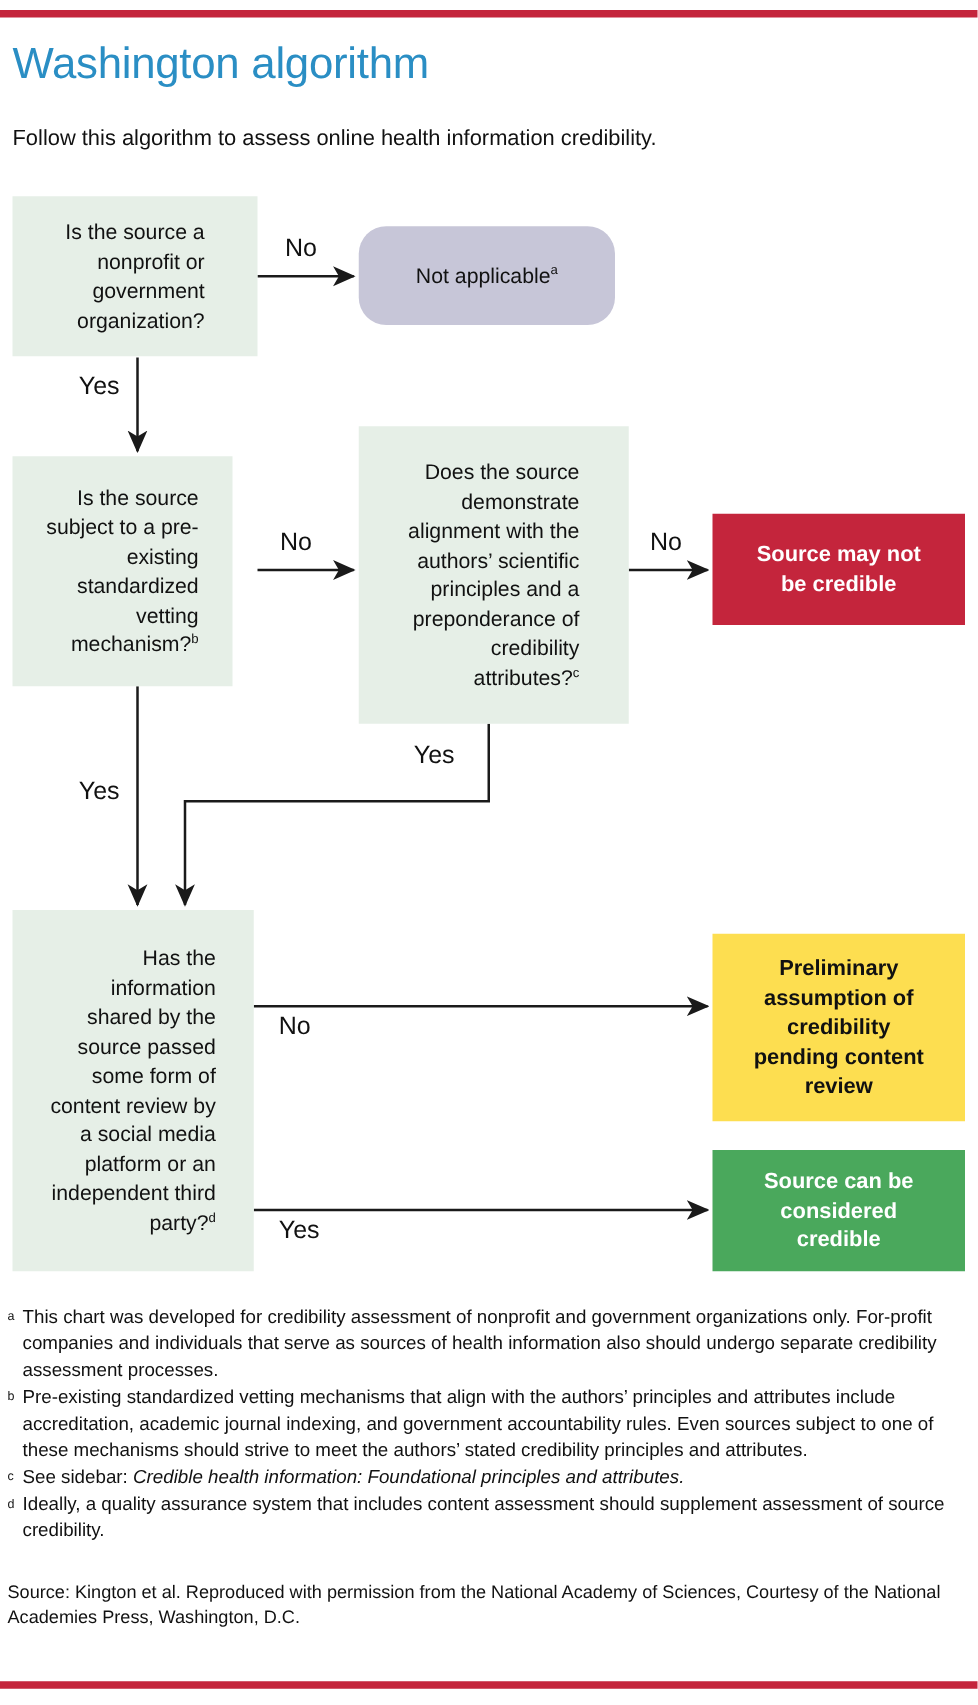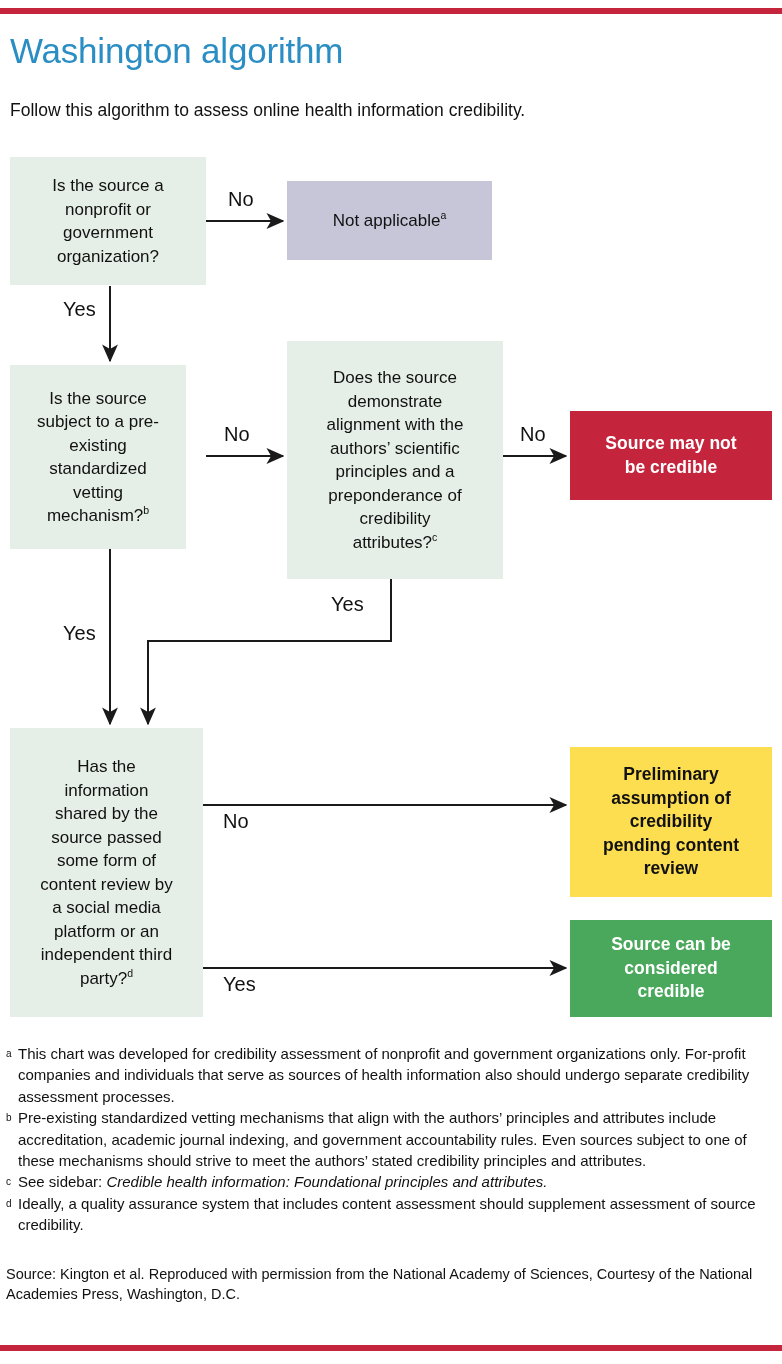--- a/index.html
+++ b/index.html
@@ -30,21 +30,21 @@
   
   .flow{position:absolute;left:0;top:0;width:782px;height:1364px;}
   .flow svg{position:absolute;left:0;top:0;}
 
   .box{
     position:absolute;box-sizing:border-box;
     display:flex;align-items:center;justify-content:center;
     text-align:center;padding:4px 8px;
   }
   .box .txt{display:block;}
-  .q{background:#e6efe7;color:#111;font-size:17px;line-height:23.5px;}
+  .q{background:#e6efe7;color:#111;font-size:17px;line-height:23.5px;text-align:right;}
   .na{background:#c7c6d8;color:#111;font-size:17px;line-height:23.5px;}
   .red{background:#c4253c;color:#ffffff;font-size:17.5px;line-height:23.5px;font-weight:700;}
   .yellow{background:#fdde50;color:#111;font-size:17.5px;line-height:23.5px;font-weight:700;margin-top:20px;}
   .green{background:#4aa85c;color:#ffffff;font-size:17.5px;line-height:23.5px;font-weight:700;}
 
   sup{font-size:0.62em;vertical-align:super;line-height:0;}
 
   .edge-label{
     position:absolute;font-size:20px;line-height:19px;color:#111;white-space:nowrap;
   }
@@ -98,21 +98,21 @@
 
   <div class="box q" style="left:10px;top:157px;width:196px;height:128px;">
     <span class="txt">
       <span>Is the source a</span><br>
       <span>nonprofit or</span><br>
       <span>government</span><br>
       <span>organization?</span>
     </span>
   </div>
 
-  <div class="box na" style="left:287px;top:181px;width:205px;height:79px;">
+  <div class="box na" style="left:287px;top:181px;width:205px;height:79px;border-radius:22px;">
     <span class="txt"><span>Not applicable</span><sup>a</sup></span>
   </div>
 
   <div class="box q" style="left:10px;top:365px;width:176px;height:184px;">
     <span class="txt">
       <span>Is the source</span><br>
       <span>subject to a pre-</span><br>
       <span>existing</span><br>
       <span>standardized</span><br>
       <span>vetting</span><br>

